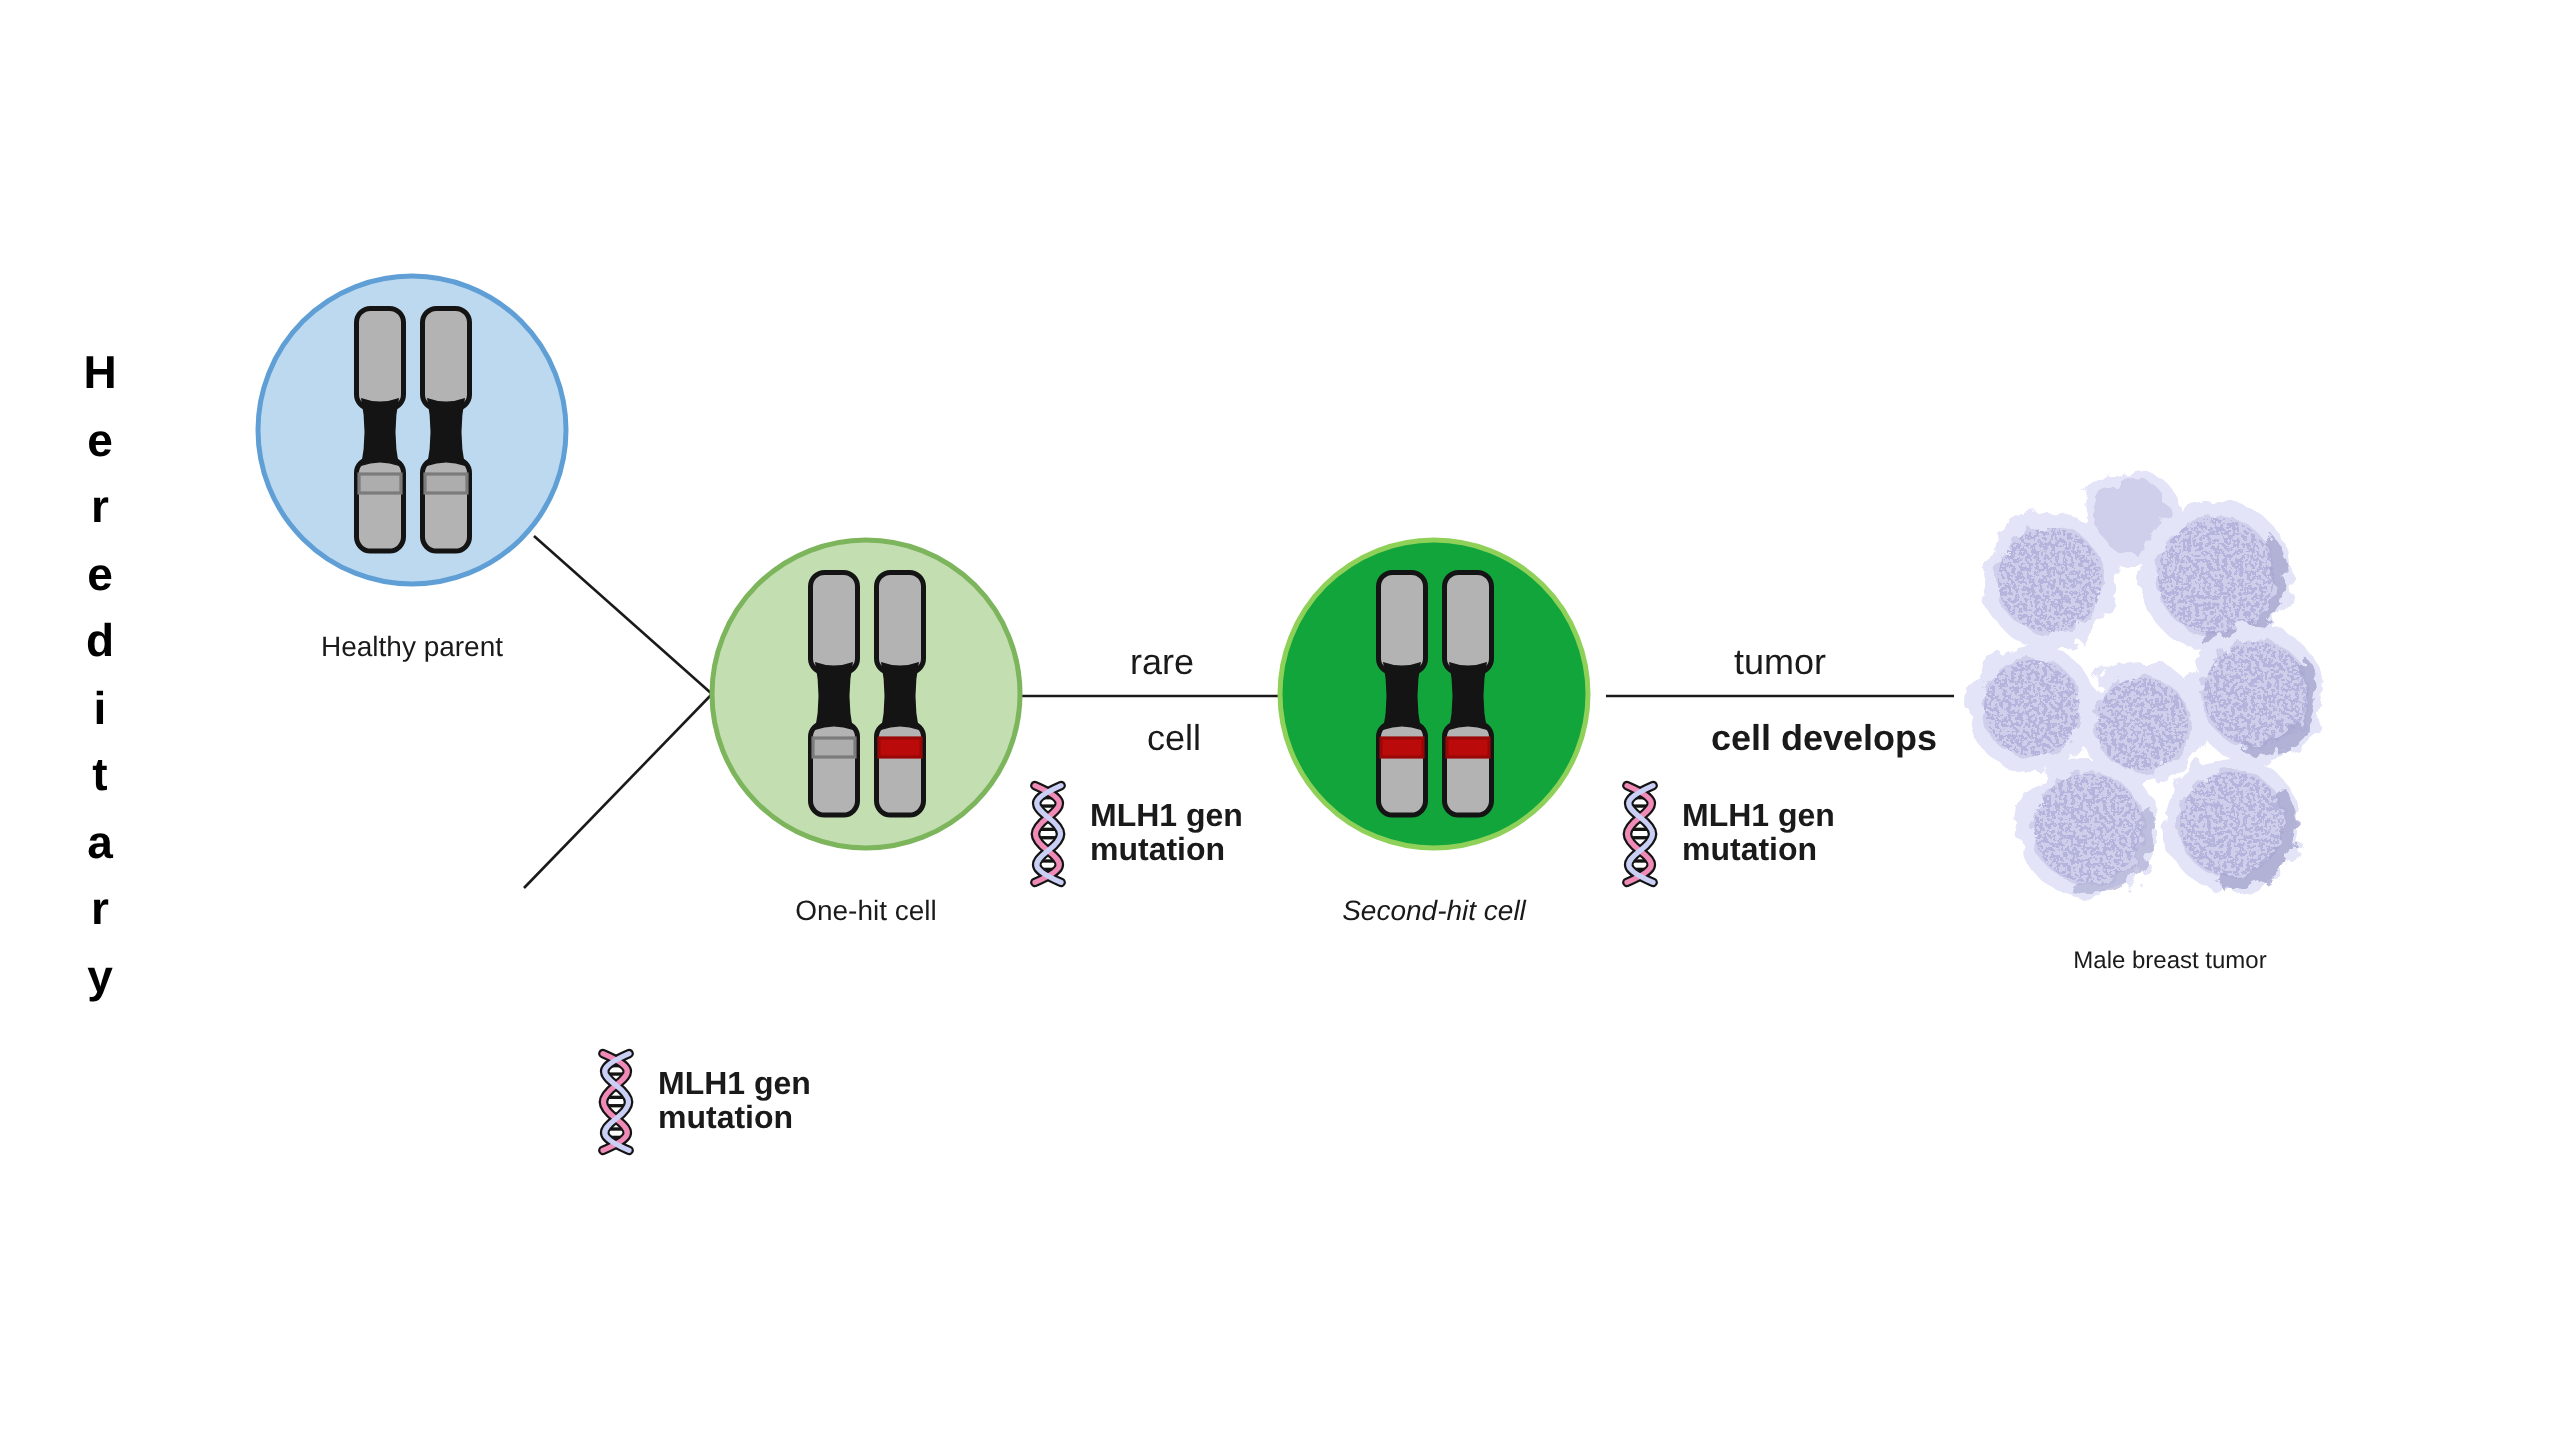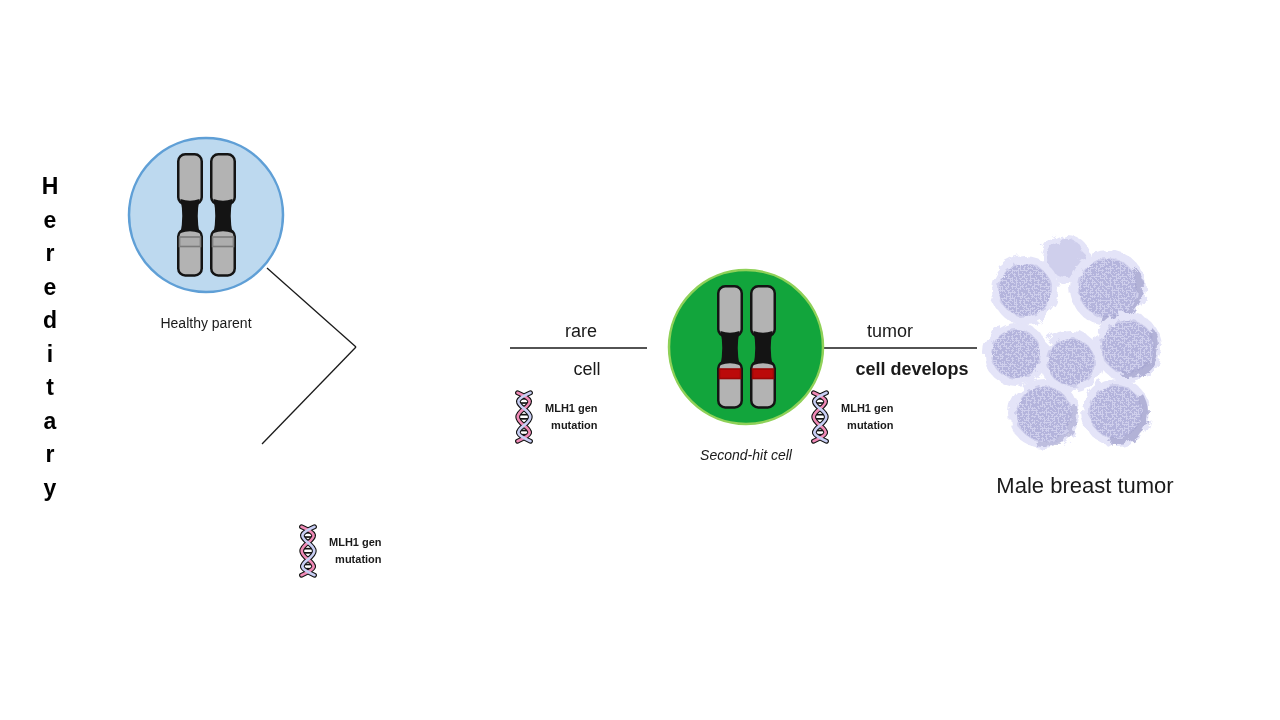--- a/index.html
+++ b/index.html
@@ -10,22 +10,22 @@
   .vertical-title{position:absolute;left:36px;top:170px;width:28px;text-align:center;
                   font-weight:bold;font-size:23px;line-height:33.5px;color:#000;}
   .node{position:absolute;width:158px;height:158px;}
   .node svg.node-bg{position:absolute;left:0;top:0;}
   .chrom-pair{position:absolute;left:0;top:0;width:158px;height:158px;display:flex;
               justify-content:center;align-items:center;gap:7px;}
   .node-label{position:absolute;top:100%;margin-top:21px;left:50%;transform:translateX(-50%);
               white-space:nowrap;font-size:14px;}
   .edge-label{position:absolute;transform:translateX(-50%);white-space:nowrap;font-size:18px;}
   .dna-note{position:absolute;display:flex;align-items:center;gap:7px;height:58px;}
-  .dna-text{font-weight:bold;font-size:11px;line-height:17px;text-align:right;white-space:nowrap;}
-  .tumor-label{position:absolute;transform:translateX(-50%);white-space:nowrap;font-size:22px;}
+  .dna-text{font-weight:bold;font-size:16px;line-height:17px;text-align:left;white-space:nowrap;}
+  .tumor-label{position:absolute;transform:translateX(-50%);white-space:nowrap;font-size:12px;}
 </style>
 </head>
 <body>
 
 <div class="stage">
 
   <svg id="connectors" width="1280" height="720">
     <line x1="267" y1="268" x2="356" y2="347" stroke="#1a1a1a" stroke-width="1.3"></line>
     <line x1="262" y1="444" x2="356" y2="347" stroke="#1a1a1a" stroke-width="1.3"></line>
     <line x1="510" y1="348" x2="647" y2="348" stroke="#1a1a1a" stroke-width="1.3"></line>
@@ -60,22 +60,42 @@
         <rect x="1.25" y="1.25" width="23.5" height="50" rx="7" stroke-width="2.5" fill="#b3b3b3" stroke="#141414"></rect>
         <rect x="1.25" y="76.5" width="23.5" height="46" rx="7" stroke-width="2.5" fill="#b3b3b3" stroke="#141414"></rect>
         <path d="M3.5,46 Q13,49.5 22.5,46 Q19,63 22.5,80 Q13,76.5 3.5,80 Q7,63 3.5,46 Z" fill="#141414"></path>
         <rect x="2.5" y="84" width="21" height="9.5" stroke-width="1.6" fill="#adadad" stroke="#7b7b7b"></rect>
       </svg>
     </div>
     <div class="node-label">Healthy parent</div>
   </div>
 
 
-
-  <div class="node" style="left:667px;top:268px;font-style:italic;">
+  <div class="node" style="left:354px;top:268px;">
+    <svg class="node-bg" width="158" height="158">
+      <circle cx="79" cy="79" r="77" stroke-width="2.5" fill="#c3deb0" stroke="#7cb55c"></circle>
+    </svg>
+    <div class="chrom-pair">
+      <svg width="26" height="124" viewBox="0 0 26 124">
+        <rect x="1.25" y="1.25" width="23.5" height="50" rx="7" stroke-width="2.5" fill="#b3b3b3" stroke="#141414"></rect>
+        <rect x="1.25" y="76.5" width="23.5" height="46" rx="7" stroke-width="2.5" fill="#b3b3b3" stroke="#141414"></rect>
+        <path d="M3.5,46 Q13,49.5 22.5,46 Q19,63 22.5,80 Q13,76.5 3.5,80 Q7,63 3.5,46 Z" fill="#141414"></path>
+        <rect x="2.5" y="84" width="21" height="9.5" stroke-width="1.6" fill="#adadad" stroke="#7b7b7b"></rect>
+      </svg>
+      <svg width="26" height="124" viewBox="0 0 26 124">
+        <rect x="1.25" y="1.25" width="23.5" height="50" rx="7" stroke-width="2.5" fill="#b3b3b3" stroke="#141414"></rect>
+        <rect x="1.25" y="76.5" width="23.5" height="46" rx="7" stroke-width="2.5" fill="#b3b3b3" stroke="#141414"></rect>
+        <path d="M3.5,46 Q13,49.5 22.5,46 Q19,63 22.5,80 Q13,76.5 3.5,80 Q7,63 3.5,46 Z" fill="#141414"></path>
+        <rect x="2.5" y="84" width="21" height="9.5" stroke-width="1.6" fill="#bb0a0a" stroke="#9a0707"></rect>
+      </svg>
+    </div>
+    <div class="node-label">One-hit cell</div>
+  </div>
+
+  <div class="node" style="left:638px;top:268px;font-style:italic;">
     <svg class="node-bg" width="158" height="158">
       <circle cx="79" cy="79" r="77" stroke-width="2.5" fill="#12a53c" stroke="#8fd158"></circle>
     </svg>
     <div class="chrom-pair">
       <svg width="26" height="124" viewBox="0 0 26 124">
         <rect x="1.25" y="1.25" width="23.5" height="50" rx="7" stroke-width="2.5" fill="#b3b3b3" stroke="#141414"></rect>
         <rect x="1.25" y="76.5" width="23.5" height="46" rx="7" stroke-width="2.5" fill="#b3b3b3" stroke="#141414"></rect>
         <path d="M3.5,46 Q13,49.5 22.5,46 Q19,63 22.5,80 Q13,76.5 3.5,80 Q7,63 3.5,46 Z" fill="#141414"></path>
         <rect x="2.5" y="84" width="21" height="9.5" stroke-width="1.6" fill="#bb0a0a" stroke="#9a0707"></rect>
       </svg>

